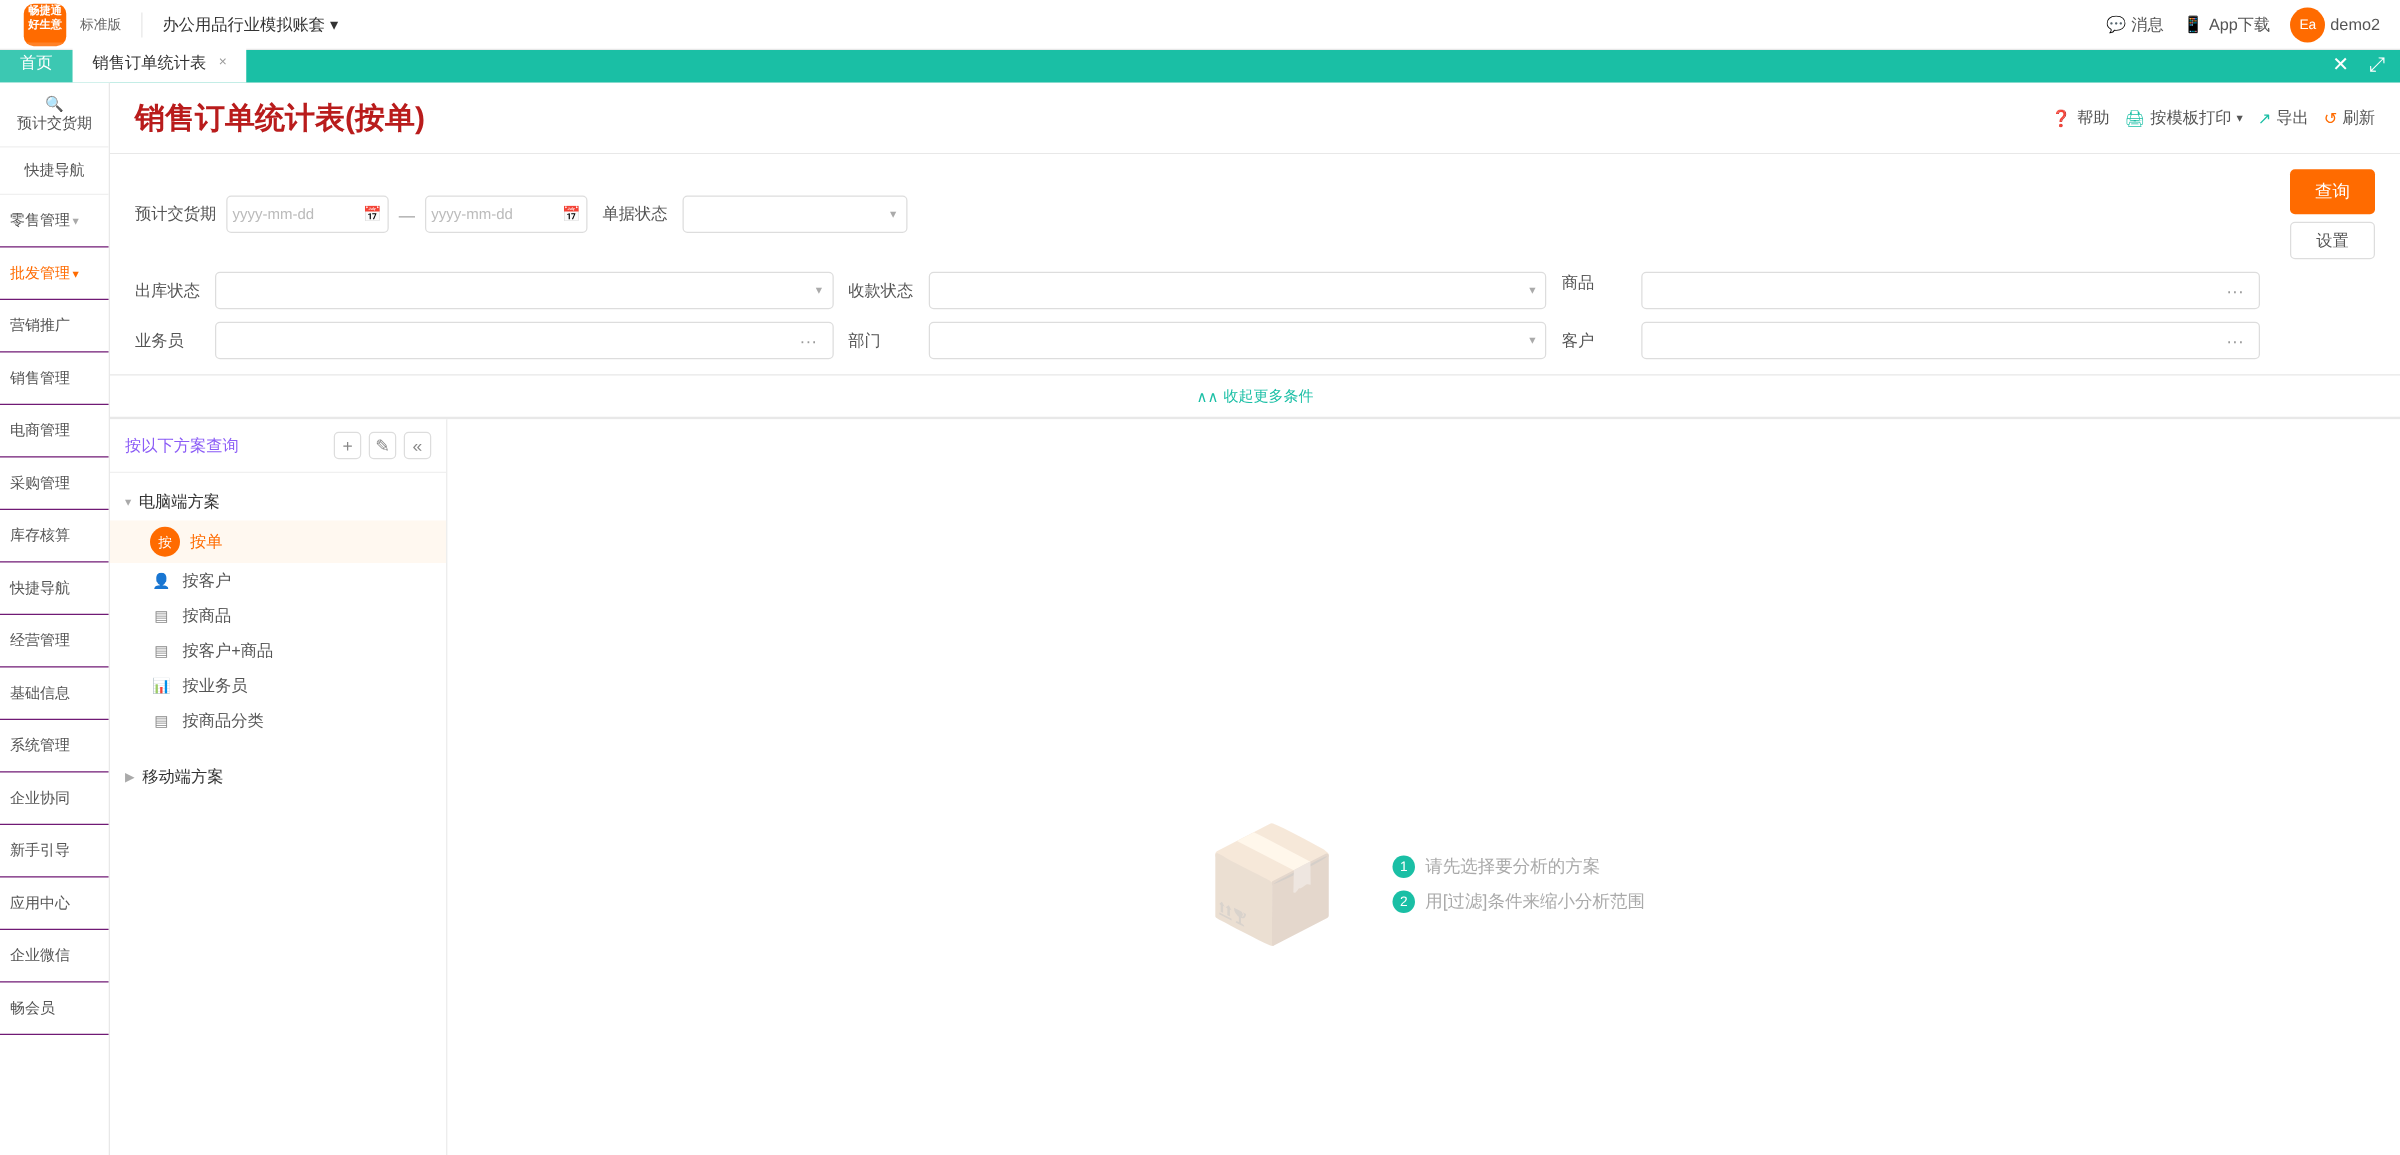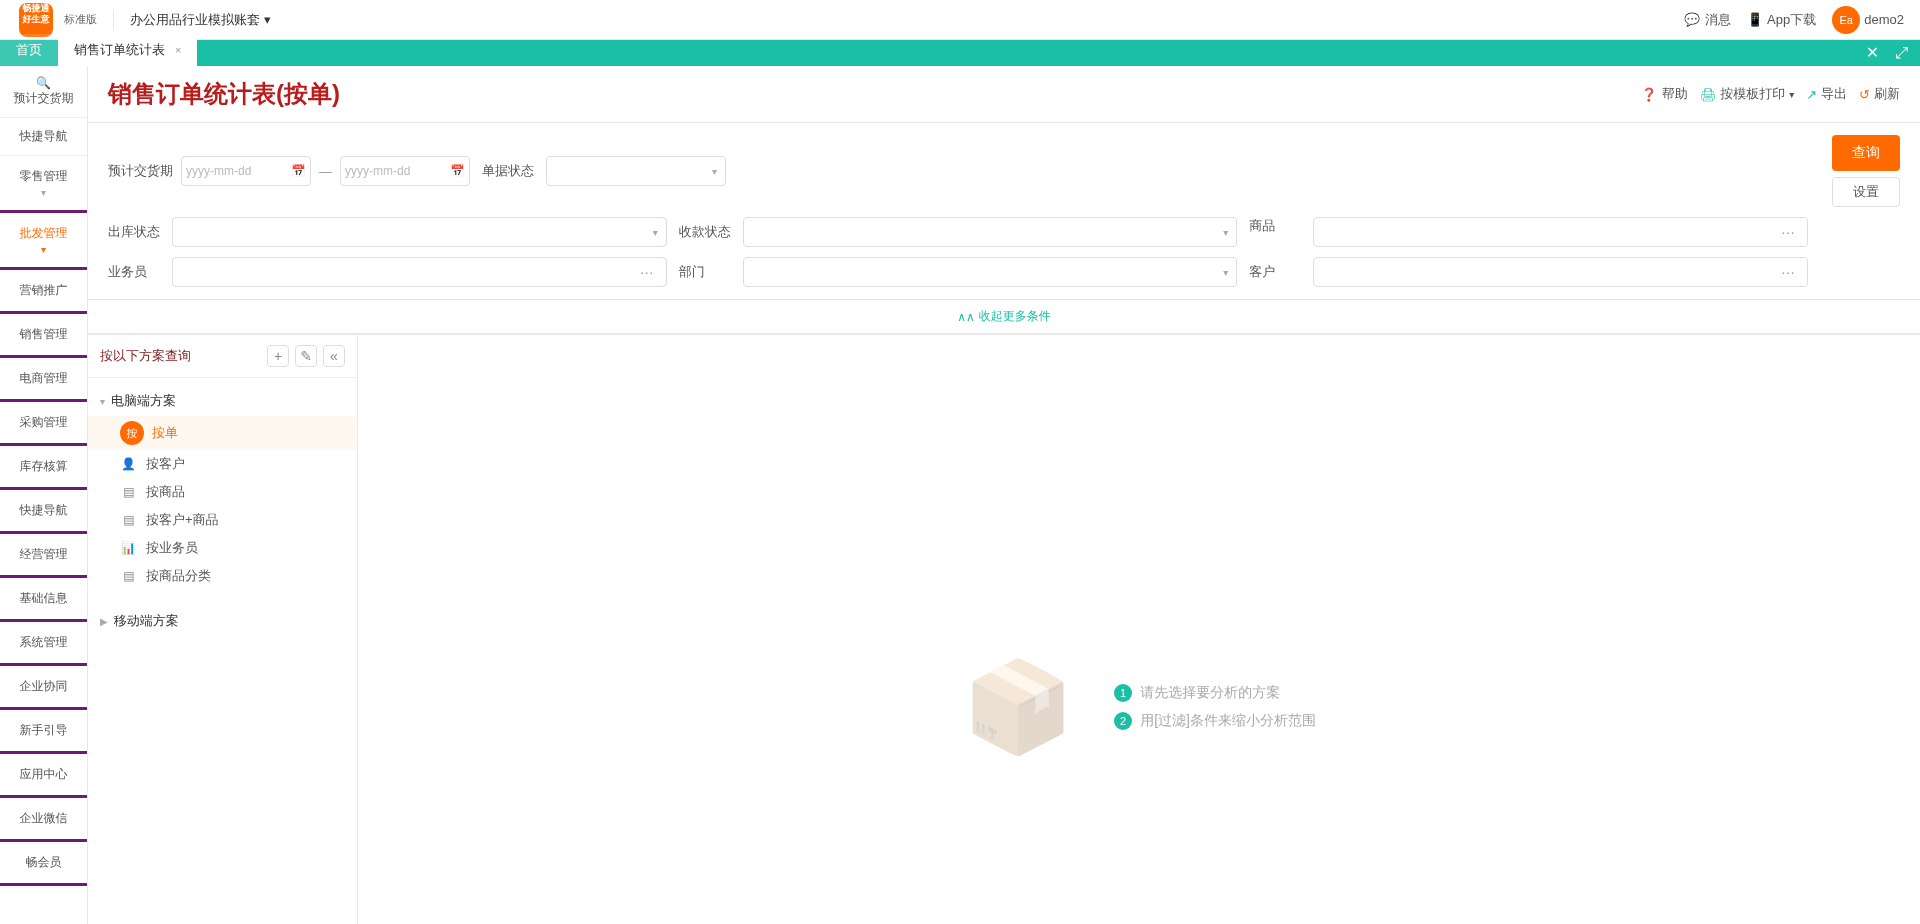--- a/index.html
+++ b/index.html
@@ -23,21 +23,21 @@
     .tab.active { background: #fff; color: #333; }
     .tab-close { font-size: 11px; color: #999; cursor: pointer; margin-left: 4px; }
     .tabbar-right { margin-left: auto; display: flex; align-items: center; gap: 8px; padding-right: 8px; }
     .tabbar-btn { color: #fff; font-size: 16px; cursor: pointer; padding: 4px; }
 
     
     .main { display: flex; flex: 1; overflow: hidden; }
 
     
     .sidebar { width: 88px; background: #fff; border-right: 1px solid #e8e8e8; display: flex; flex-direction: column; overflow-y: auto; flex-shrink: 0; }
-    .sidebar-item { padding: 12px 8px; text-align: center; font-size: 12px; color: #555; cursor: pointer; border-bottom: 3px solid #701a75; display: flex; flex-direction: column; align-items: center; gap: 2px; }
+    .sidebar-item { padding: 12px 8px; text-align: center; font-size: 12px; color: #555; cursor: pointer; border-bottom: 1px solid #701a75; display: flex; flex-direction: row; align-items: center; gap: 2px; }
     .sidebar-item.active { color: #ff6b00; }
     .sidebar-search { padding: 10px 8px; text-align: center; font-size: 12px; color: #555; cursor: pointer; border-bottom: 1px solid #f0f0f0; }
     .sidebar-quick { padding: 10px 8px; text-align: center; font-size: 12px; color: #555; cursor: pointer; border-bottom: 1px solid #f0f0f0; }
 
     
     .content { flex: 1; overflow: auto; background: #f5f5f5; padding: 0; }
 
     
     .page-header { background: #fff; padding: 12px 20px; display: flex; align-items: center; justify-content: space-between; border-bottom: 1px solid #e8e8e8; }
     .page-title { font-size: 24px; font-weight: bold; color: #b91c1c; }
@@ -52,21 +52,21 @@
     .date-sep { color: #999; }
     .date-btns { display: flex; align-items: center; gap: 4px; }
     .date-btn { padding: 3px 8px; border: 1px solid #ddd; border-radius: 4px; font-size: 12px; cursor: pointer; background: #fff; color: #555; height: 28px; }
     .date-btn.active { background: #ff6b00; color: #fff; border-color: #ff6b00; border-radius: 20px; }
     .dots-btn { color: #999; font-size: 14px; cursor: pointer; padding: 0 4px; }
 
     
     .split-layout { display: flex; height: calc(100vh - 180px); }
     .left-panel { width: 270px; background: #fff; border-right: 1px solid #e8e8e8; flex-shrink: 0; overflow-y: auto; }
     .left-panel-header { padding: 10px 12px; display: flex; align-items: center; justify-content: space-between; border-bottom: 1px solid #f0f0f0; }
-    .left-panel-title { font-size: 13px; color: #7f1d1d; }
+    .left-panel-title { font-size: 13px; color: #8b5cf6; }
     .left-panel-actions { display: flex; gap: 6px; }
     .panel-action-icon { width: 22px; height: 22px; display: flex; align-items: center; justify-content: center; cursor: pointer; color: #888; font-size: 14px; border: 1px solid #ddd; border-radius: 4px; }
     .tree-section { padding: 8px 0; }
     .tree-parent { padding: 6px 12px; display: flex; align-items: center; gap: 6px; cursor: pointer; font-size: 13px; color: #333; }
     .tree-arrow { color: #aaa; font-size: 10px; }
     .tree-child { padding: 5px 12px 5px 32px; display: flex; align-items: center; gap: 8px; cursor: pointer; font-size: 13px; color: #555; }
     .tree-child.active { color: #ff6b00; background: #fff8f0; }
     .tree-icon { width: 18px; height: 18px; display: flex; align-items: center; justify-content: center; font-size: 12px; }
     .active-dot { width: 24px; height: 24px; background: #ff6b00; border-radius: 50%; display: flex; align-items: center; justify-content: center; color: #fff; font-size: 11px; }
 

